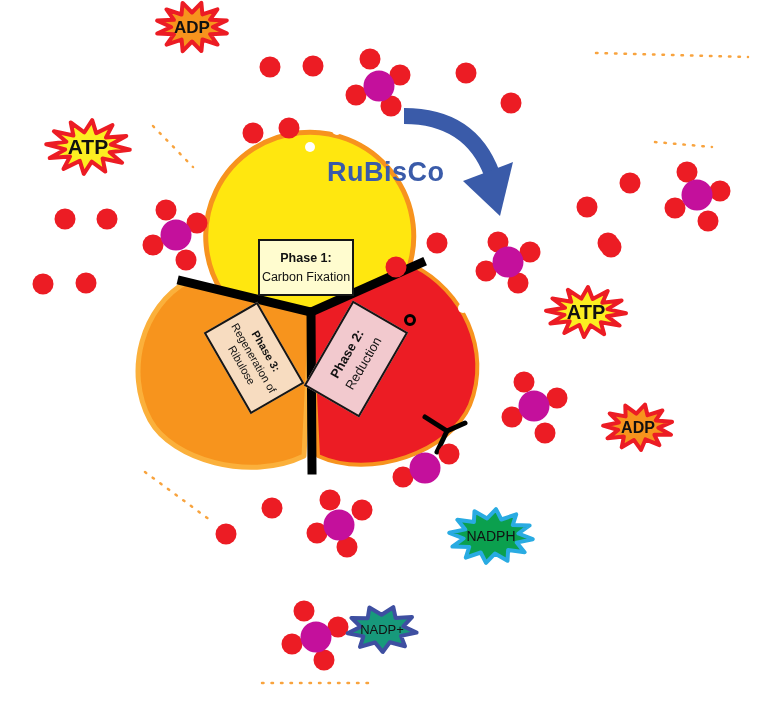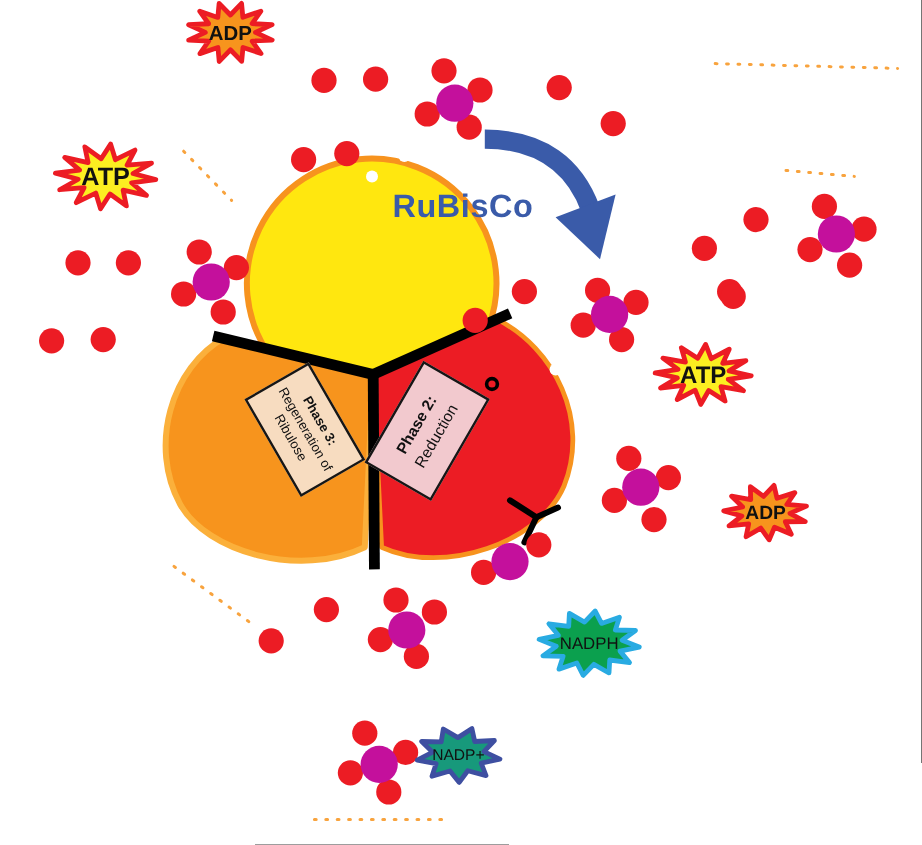--- a/index.html
+++ b/index.html
@@ -136,20 +136,24 @@
       <polygon points="588.0,287.0 592.7,298.9 607.7,291.0 602.3,302.8 621.6,300.6 607.5,309.1 626.0,313.2 606.9,316.2 619.6,325.6 600.8,322.2 604.2,334.2 590.6,325.4 584.0,337.0 579.3,325.1 564.3,333.0 569.7,321.2 550.4,323.4 564.5,314.9 546.0,310.8 565.1,307.8 552.4,298.4 571.2,301.8 567.8,289.8 581.4,298.6" fill="#FCEE21" stroke="#EC1C24" stroke-width="4" stroke-linejoin="round"></polygon>
       <text x="586" y="319" text-anchor="middle" font-size="20" font-weight="600" fill="#111111" font-family="&quot;Liberation Sans&quot;, sans-serif">ATP</text>
       <polygon points="645.0,404.5 647.5,415.2 662.4,410.5 655.7,420.4 672.1,421.8 658.3,427.8 671.0,434.7 654.4,434.8 659.4,445.2 645.4,439.4 641.0,449.9 634.0,440.1 621.7,447.3 623.9,436.6 607.5,438.3 618.2,430.0 603.1,425.7 618.9,422.5 609.7,413.5 625.6,416.4 625.3,405.6 636.3,413.7" fill="#F7941D" stroke="#EC1C24" stroke-width="4" stroke-linejoin="round"></polygon>
       <text x="638" y="432.6" text-anchor="middle" font-size="16" font-weight="600" fill="#111111" font-family="&quot;Liberation Sans&quot;, sans-serif">ADP</text>
       <polygon points="496.0,509.2 501.3,519.5 516.2,514.4 512.8,525.0 529.6,525.4 518.4,533.5 532.7,539.2 516.7,542.6 524.6,552.2 508.1,550.0 507.5,560.8 494.9,553.6 486.0,562.8 480.7,552.5 465.8,557.6 469.2,547.0 452.4,546.6 463.6,538.5 449.3,532.8 465.3,529.4 457.4,519.8 473.9,522.0 474.5,511.2 487.1,518.4" fill="#0BA04E" stroke="#29ABE2" stroke-width="4" stroke-linejoin="round"></polygon>
       <text x="491" y="540.9" text-anchor="middle" font-size="14" font-weight="400" fill="#111111" font-family="&quot;Liberation Sans&quot;, sans-serif">NADPH</text>
       <polygon points="393.3,607.2 395.6,617.9 412.0,617.1 403.3,626.3 416.6,632.6 401.0,635.9 405.0,646.3 389.8,642.3 382.7,652.0 375.0,642.5 360.0,646.9 363.4,636.4 347.7,633.4 360.6,626.8 351.4,617.9 367.7,618.3 369.4,607.5 381.6,614.7" fill="#17997B" stroke="#3E4FA1" stroke-width="4" stroke-linejoin="round"></polygon>
       <text x="382" y="633.55" text-anchor="middle" font-size="13" font-weight="400" fill="#111111" font-family="&quot;Liberation Sans&quot;, sans-serif">NADP+</text>
     </svg>
 
+  <div class="phase-box p1" id="box1" style="background: rgb(255, 252, 207);">
+    <div class="pt">Phase 1:</div>
+    <div class="ps">Carbon Fixation</div>
+  </div>
 
   <div class="phase-box p3" id="box3" style="background: rgb(247, 220, 192);">
     <div class="pt">Phase 3:</div>
     <div class="ps">Regeneration of</div>
     <div class="ps">Ribulose</div>
   </div>
 
   <div class="phase-box p2" id="box2" style="background: rgb(242, 201, 206);">
     <div class="pt">Phase 2:</div>
     <div class="ps">Reduction</div>

